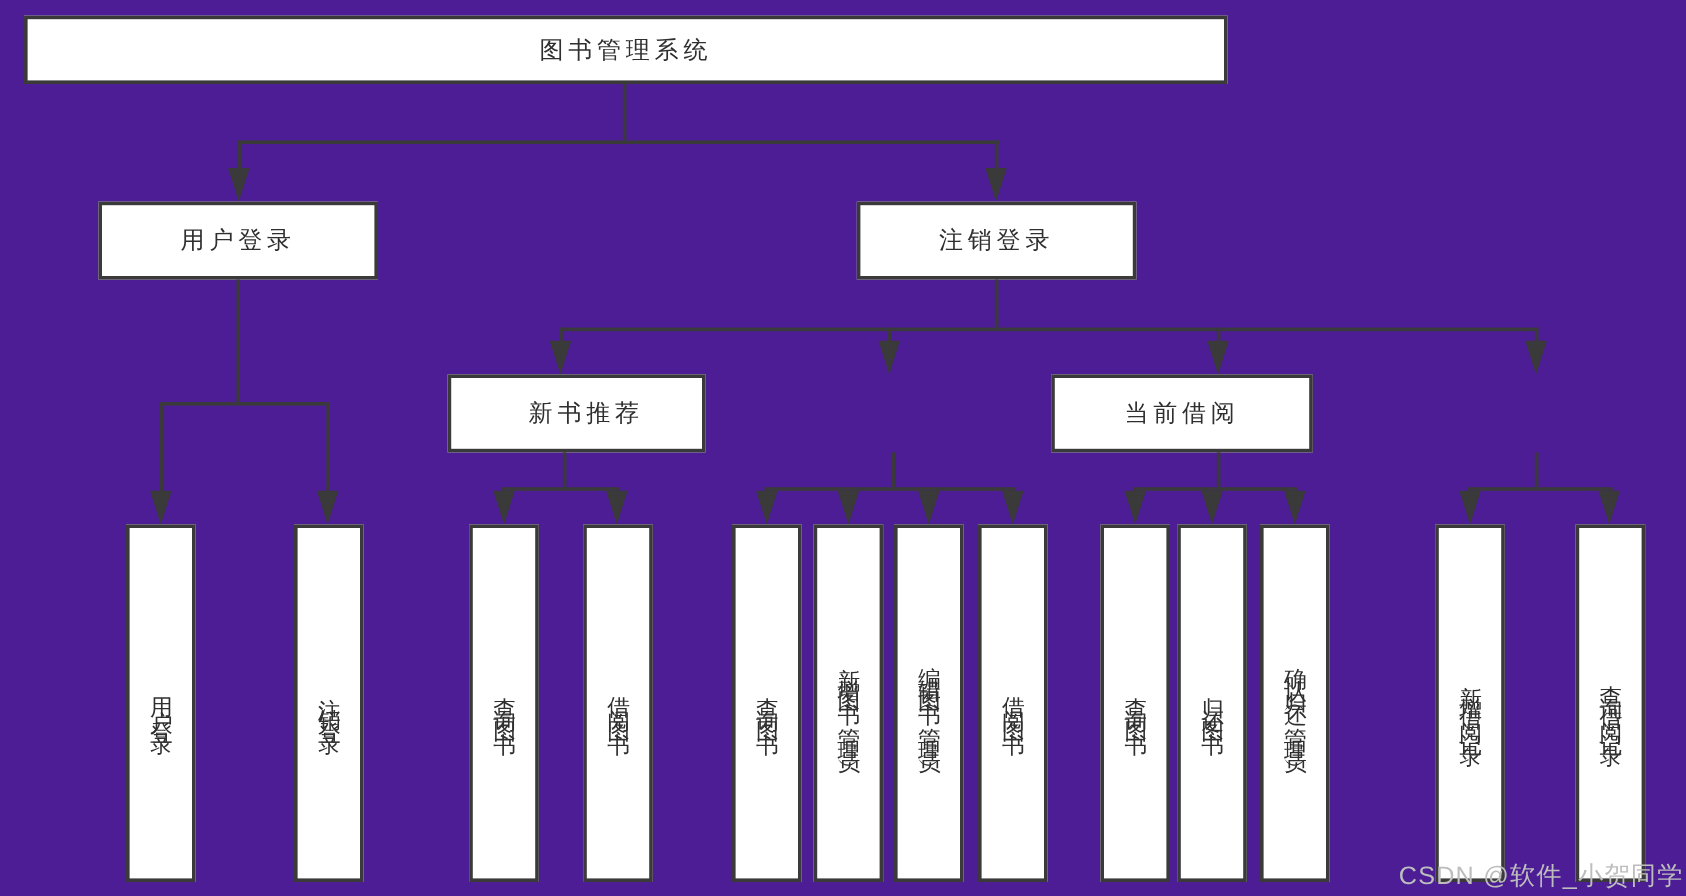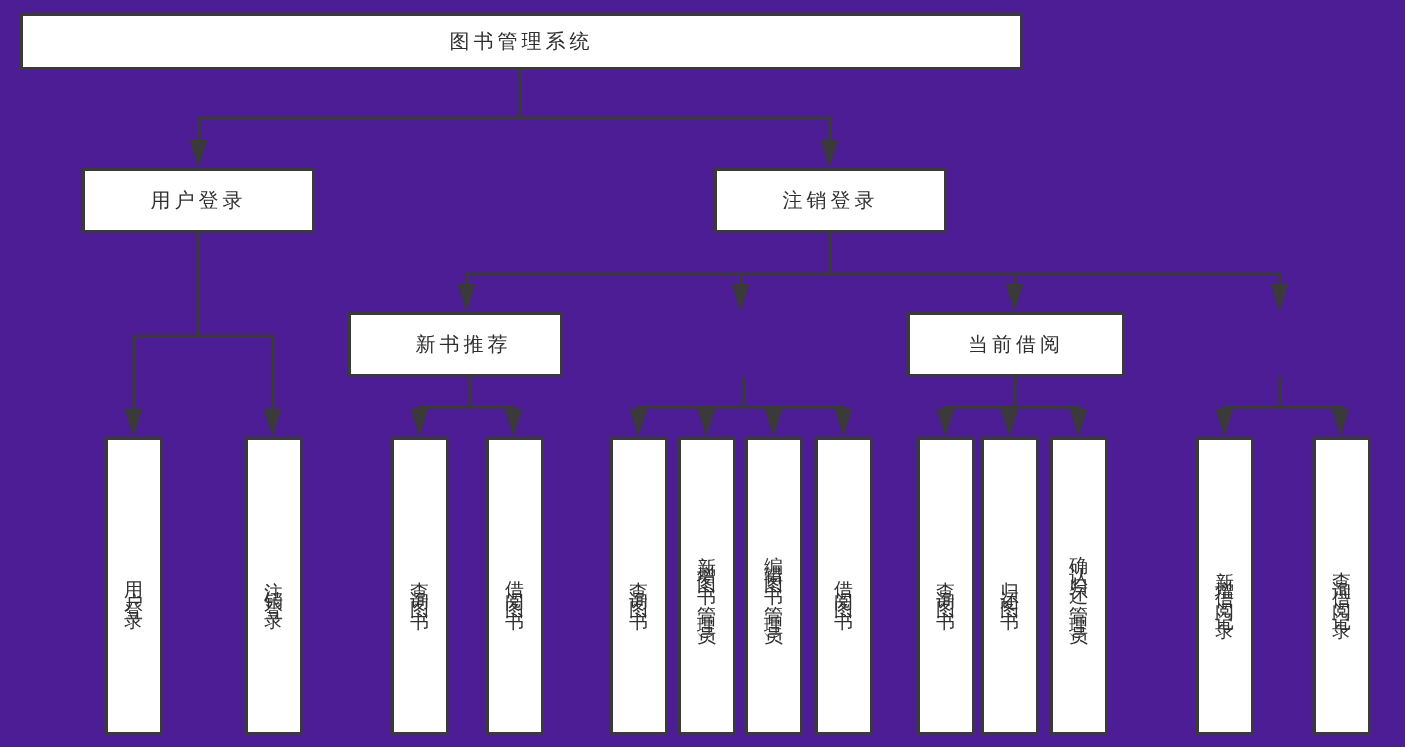--- a/index.html
+++ b/index.html
@@ -41,26 +41,26 @@
   </div>
 
   <div class="box" style="left:82px;top:168px;width:233px;height:65px;">
     <span class="h-label">用户登录</span>
   </div>
 
   <div class="box" style="left:714px;top:168px;width:233px;height:65px;">
     <span class="h-label">注销登录</span>
   </div>
 
-  <div class="box" style="left:348px;top:312px;width:215px;height:65px;padding-left:16px;">
+  <div class="box" style="left:373px;top:312px;width:215px;height:65px;padding-left:16px;">
     <span class="h-label">新书推荐</span>
   </div>
 
 
-  <div class="box" style="left:907px;top:312px;width:218px;height:65px;">
+  <div class="box" style="left:876px;top:312px;width:218px;height:65px;">
     <span class="h-label">当前借阅</span>
   </div>
 
 
   <div class="box leaf" style="left:105px;top:437px;width:58px;height:298px;">
     <span class="v-label">用户登录</span>
   </div>
   <div class="box leaf" style="left:245px;top:437px;width:58px;height:298px;">
     <span class="v-label">注销登录</span>
   </div>
@@ -143,14 +143,15 @@
   <div class="hline" style="left:944px;top:406px;width:137px;"></div>
   <div class="arrow" style="left:937px;top:409px;"></div>
   <div class="arrow" style="left:1001px;top:409px;"></div>
   <div class="arrow" style="left:1070px;top:409px;"></div>
 
   <div class="vline" style="left:1279px;top:377px;height:29px;"></div>
   <div class="hline" style="left:1223px;top:406px;width:121px;"></div>
   <div class="arrow" style="left:1216px;top:409px;"></div>
   <div class="arrow" style="left:1332px;top:409px;"></div>
 
+  <div class="watermark">CSDN @软件_小贺同学</div>
 
 </div>
 
 </body></html>

